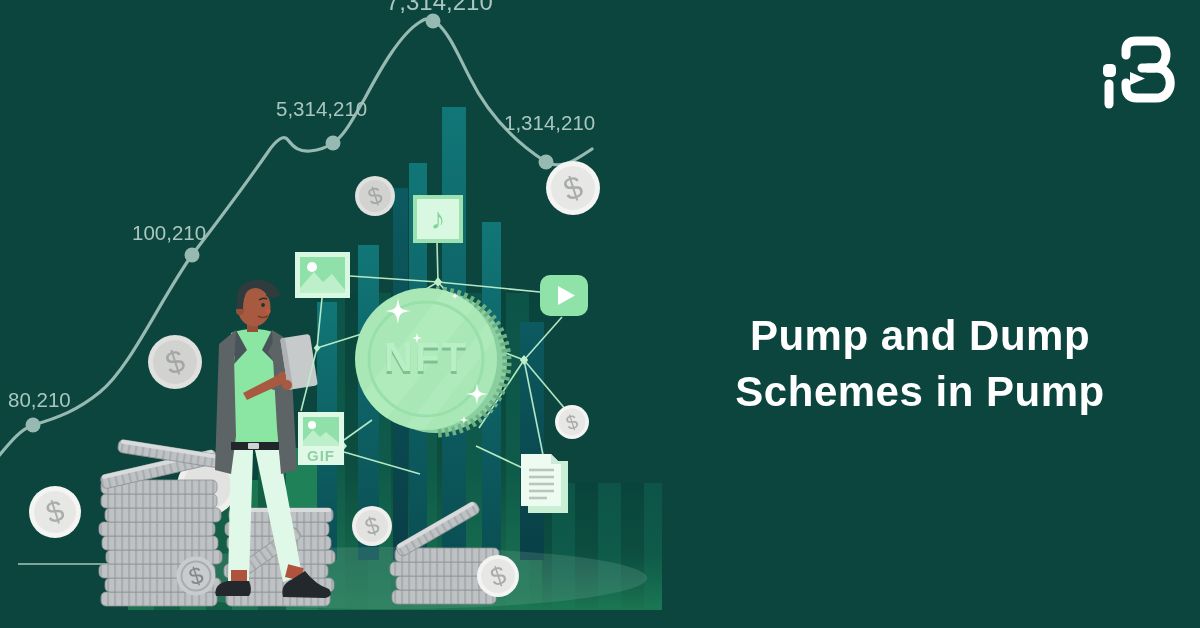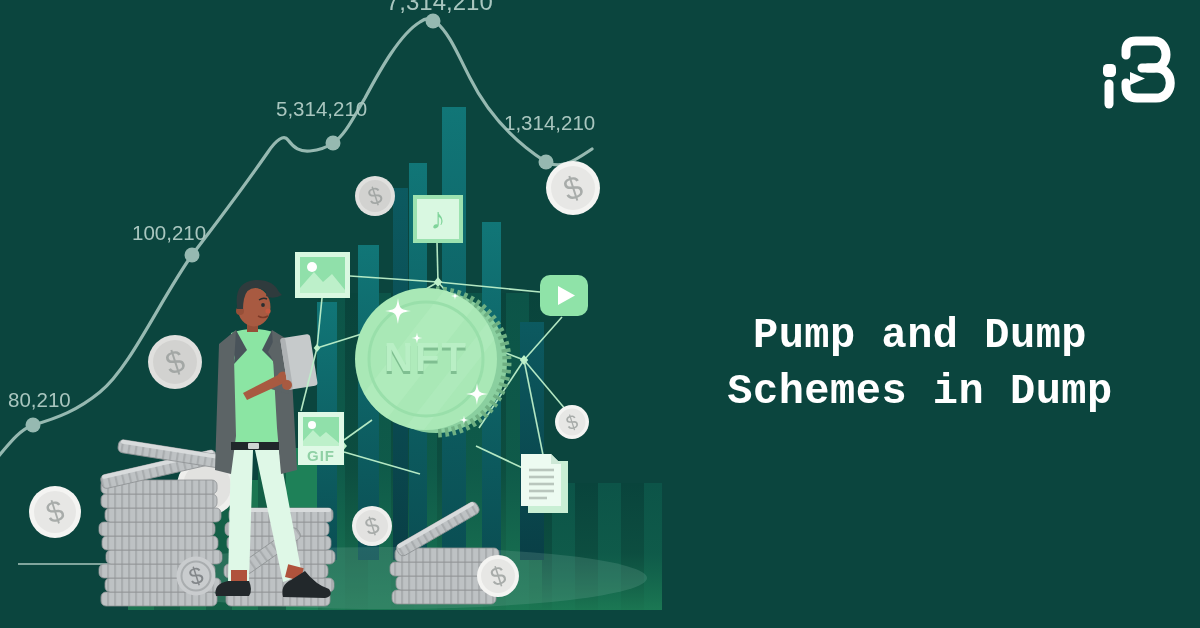--- a/index.html
+++ b/index.html
@@ -10,21 +10,21 @@
   }
   .art{position:absolute;left:0;top:0;}
   .art text{font-family:"Liberation Sans", sans-serif;}
   .chart-label{fill:#A9C6BF;font-size:20.5px;}
   .chart-label-big{fill:#A9C6BF;font-size:24px;}
   .title-block{
     position:absolute;left:700px;top:308px;width:440px;
     text-align:center;color:#FFFFFF;font-weight:bold;
     font-size:42px;line-height:56px;letter-spacing:.5px;
   }
-  .title-block span{display:block;font-family:Liberation Mono, monospace;}
+  .title-block span{display:block;}
   .logo{position:absolute;left:1096px;top:28px;}
 </style>
 </head>
 <body>
 
 <div class="canvas">
 
 <svg class="art" width="1200" height="628" viewBox="0 0 1200 628">
   <defs>
     <linearGradient id="barG" x1="0" y1="0" x2="0" y2="1">
@@ -301,21 +301,21 @@
     <g transform="translate(572,422)">
       <circle r="17" fill="#F4F4F2"></circle>
           <circle r="13.5" fill="#E7E7E5"></circle>
       <text transform="rotate(-18)" y="7" text-anchor="middle" font-size="20" fill="#A8ACAA">$</text>
     </g>
   </g>
 </svg>
 
 <div class="title-block">
   <span>Pump and Dump</span>
-  <span>Schemes in Dump</span>
+  <span>Schemes in Pump</span>
 </div>
 
 <svg class="logo" width="92" height="88" viewBox="0 0 92 88">
   <g fill="none" stroke="#FFFFFF" stroke-width="9" stroke-linecap="round">
     <line x1="13" y1="56" x2="13" y2="76"></line>
     <path d="M 30,27 L 30,22 Q 30,13 40,13 L 58,13 C 74,13 74,40 58,40 L 46,40"></path>
     <path d="M 52,40 L 60,40 C 79,40 79,70 60,70 L 41,70 Q 30,70 30,59 L 30,55"></path>
   </g>
   <rect x="7" y="36" width="13" height="13" rx="4.5" fill="#FFFFFF"></rect>
   <path d="M 34,44 L 49,50.5 L 34,57 Z" fill="#FFFFFF"></path>

